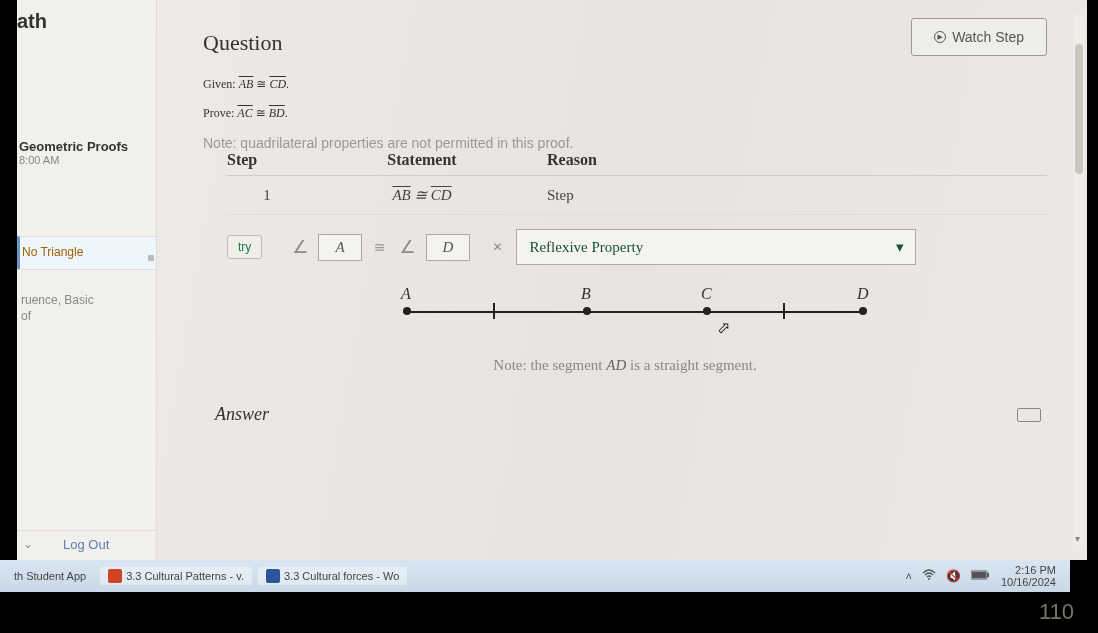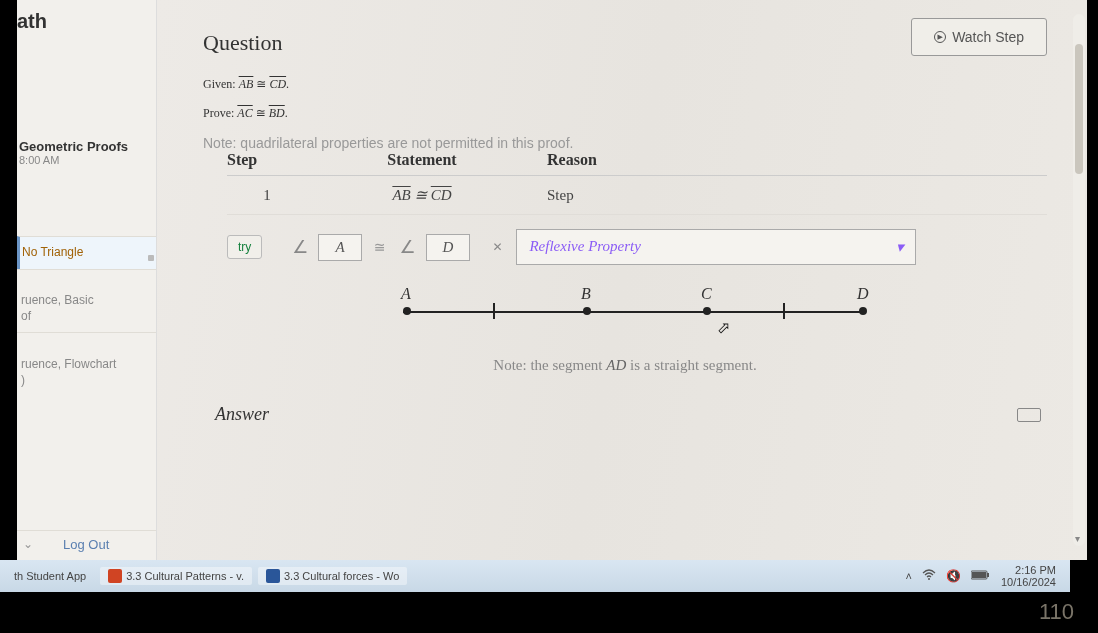--- a/index.html
+++ b/index.html
@@ -84,24 +84,23 @@
   }
   .angle { font-size: 18px; color: #888; margin: 0 2px;}
   .letter-box {
     border: 1px solid #aaa; background: #f5f3ef; padding: 4px 16px;
     font-style: italic; font-size: 15px; color: #555;
   }
   .cong-sym { font-size: 14px; color: #999; padding: 0 4px;}
   .x-clear { font-size: 12px; color: #888; padding: 0 6px 0 14px; cursor:pointer;}
   .reason-select {
     flex: 1; border: 1px solid #aaa; background: #f5f3ef; padding: 8px 12px;
-    font-family: Georgia, serif; font-size: 15px; color: #8b5cf6;
-    display: flex; justify-content: space-between; align-items: flex-start; cursor:pointer;
+    font-family: Georgia, serif; font-size: 15px; color: #14532d;
+    display: flex; justify-content: space-between; align-items: flex-end; cursor:pointer;
     max-width: 400px;
-    font-style: italic;
   }
   .cursor-arrow { position: absolute; font-size: 16px; color: #111; }
   .figure { margin: 20px 0 18px 200px; width: 460px; position: relative; height: 40px;}
   .fig-line { position:absolute; top:20px; left:0; right:0; height:2px; background:#222; }
   .fig-pt { position:absolute; top:16px; width:8px; height:8px; background:#222; border-radius:50%; }
   .fig-tick { position:absolute; top:12px; width:2px; height:16px; background:#222;}
   .fig-label { position:absolute; top:-6px; font-style:italic; font-size:16px; color:#333;}
   .fig-note { text-align:center; color:#888; font-size:15px; margin-top: 26px;}
   .fig-note .ad { font-style: italic; color:#666;}
   .answer-row { display:flex; justify-content:space-between; align-items:center; margin-top: 30px; padding-right: 6px;}
@@ -135,24 +134,20 @@
     <div class="sidebar-time">8:00 AM</div>
     <div class="sidebar-scroll-dot"></div>
     <div class="sidebar-list">
       <div class="sidebar-item selected">
         <span>No Triangle</span>
       </div>
       <div class="sidebar-item" style="white-space:pre-line;">
         <span>ruence, Basic
 of</span>
       </div>
-      <div class="sidebar-item" style="white-space:pre-line;">
-        <span>ruence, Flowchart
-)</span>
-      </div>
     </div>
     <div class="sidebar-bottom">
       <span class="chev">⌄</span>
       <span class="logout">Log Out</span>
     </div>
   </div>
 
   <div class="main">
     <div class="header-row">
       <div class="q-title">Question</div>

